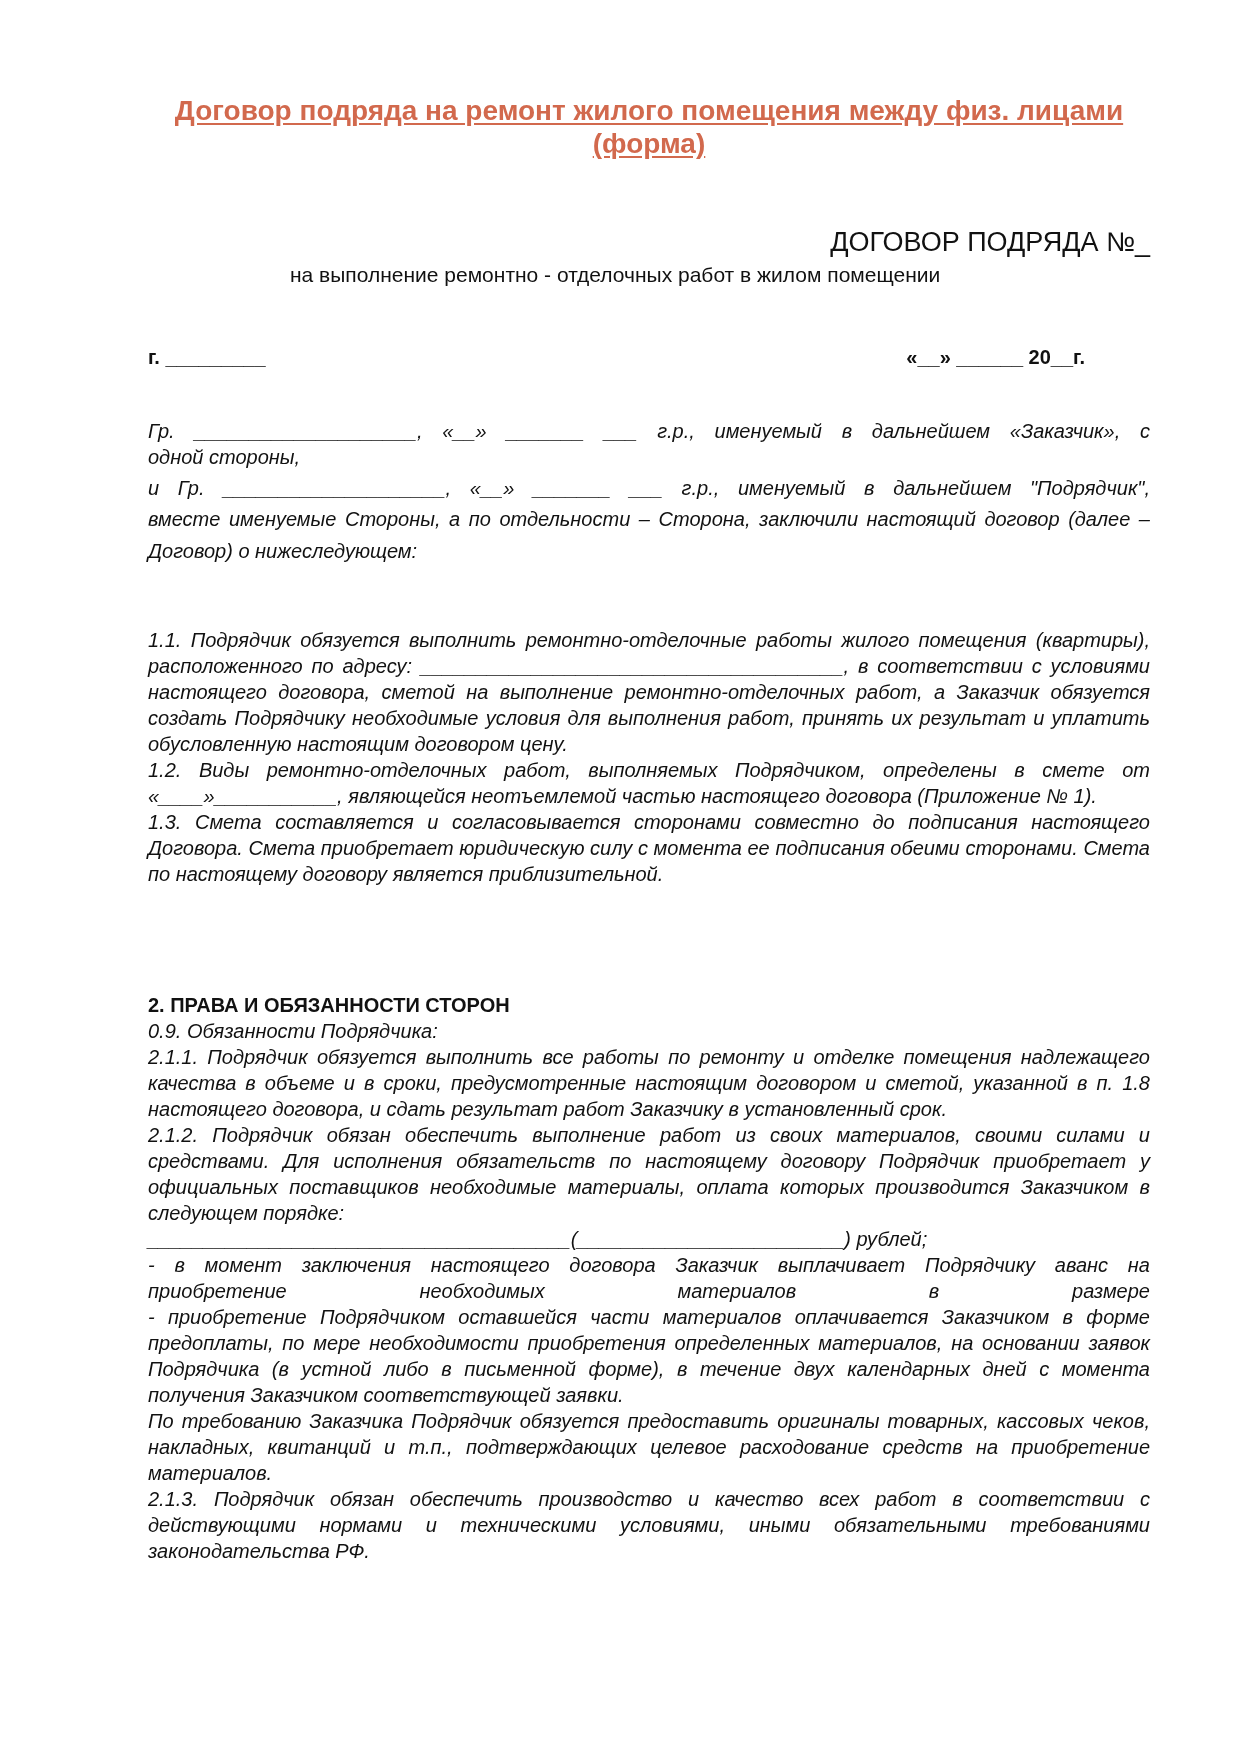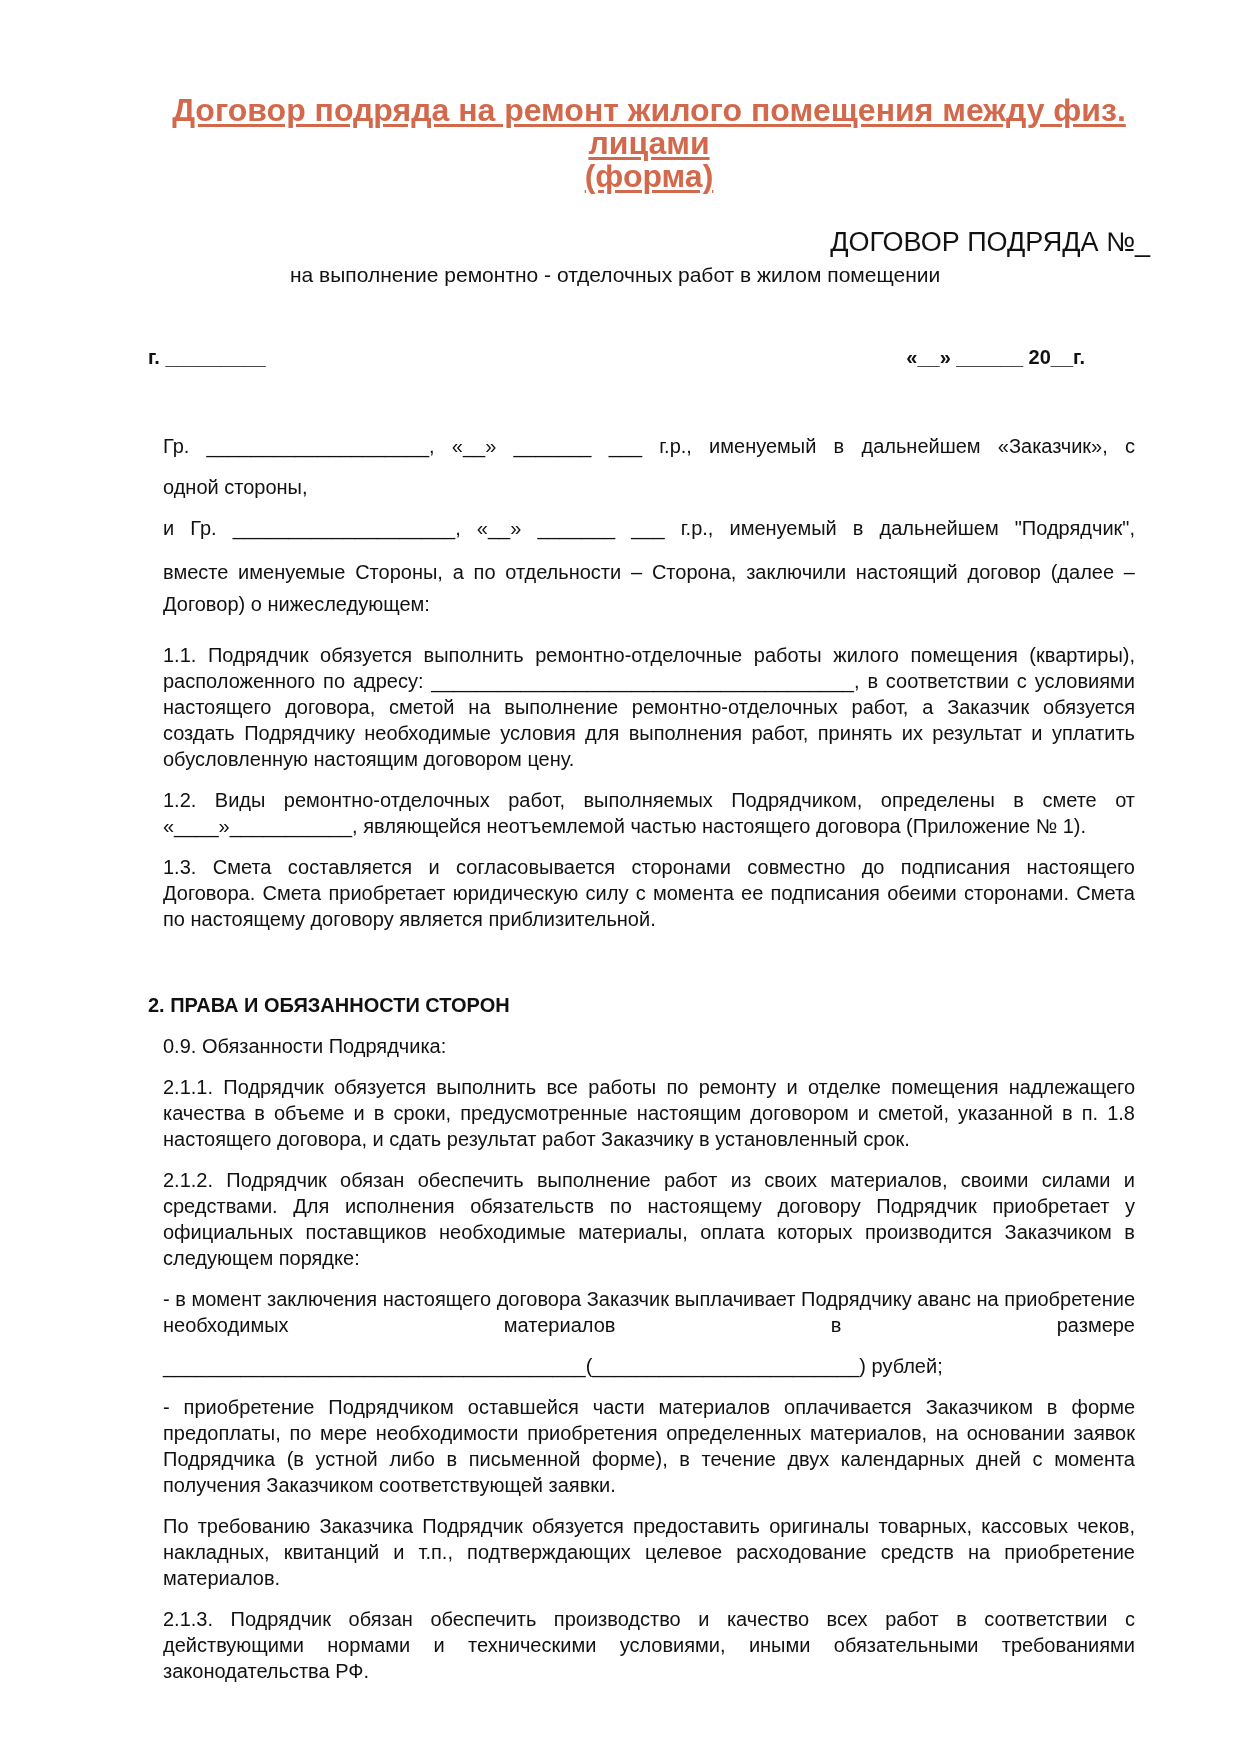--- a/index.html
+++ b/index.html
@@ -1,29 +1,29 @@
 <!DOCTYPE html>
 <html><head>
 <meta charset="utf-8">
 <style>
   html, body { margin: 0; padding: 0; background: #ffffff; }
   body { width: 1240px; height: 1753px; position: relative; overflow: hidden;
          font-family: "Liberation Sans", sans-serif; color: #111; }
   .page { position: absolute; left: 0; top: 0; width: 1240px; height: 1753px; }
   .doc-title { position: absolute; left: 148px; width: 1002px; top: 94px; text-align: center;
-               color: #D2694D; font-weight: bold; font-size: 32px; line-height: 33px;
+               color: #D2694D; font-weight: bold; font-size: 28px; line-height: 33px;
                text-decoration: underline; text-underline-offset: 3px; }
   .contract-title { position: absolute; left: 148px; width: 1002px; top: 226px; text-align: right;
                     font-size: 27px; line-height: 32px; }
   .contract-subtitle { position: absolute; left: 290px; top: 262px; font-size: 21px; line-height: 26px; }
   .place-date { position: absolute; left: 148px; width: 937px; top: 344px; font-weight: bold; font-size: 20px; line-height: 26px; }
   .place-date .city { position: absolute; left: 0; text-align: right; }
   .place-date .date { position: absolute; right: 0; }
   .body-text { position: absolute; left: 148px; width: 1002px; font-size: 20px; line-height: 26px; text-align: justify; }
-  .p { margin: 15px; text-align: justify; text-align-last: left; }
+  .p { margin: 0; text-align: justify; text-align-last: left; font-style: italic; }
   .parties { top: 418px; }
   .parties .p { line-height: 26px; }
   .parties .gap { margin-top: 5px; }
   .parties .together { line-height: 32px; margin-top: 2px; }
   .section1 { top: 627px; }
   .section2 { top: 992px; }
   .heading { font-weight: bold; margin: 0; font-size: 20px; line-height: 26px; }
   .justify-line { text-align: justify; text-align-last: justify; }
 </style>
 </head>
@@ -55,20 +55,20 @@
     <p class="p">1.1. Подрядчик обязуется выполнить ремонтно-отделочные работы жилого помещения (квартиры), расположенного по адресу: ______________________________________, в соответствии с условиями настоящего договора, сметой на выполнение ремонтно-отделочных работ, а Заказчик обязуется создать Подрядчику необходимые условия для выполнения работ, принять их результат и уплатить обусловленную настоящим договором цену.</p>
     <p class="p">1.2. Виды ремонтно-отделочных работ, выполняемых Подрядчиком, определены в смете от «____»___________, являющейся неотъемлемой частью настоящего договора (Приложение № 1).</p>
     <p class="p">1.3. Смета составляется и согласовывается сторонами совместно до подписания настоящего Договора. Смета приобретает юридическую силу с момента ее подписания обеими сторонами. Смета по настоящему договору является приблизительной.</p>
   </div>
 
   <div class="body-text section2">
     <p class="heading">2. ПРАВА И ОБЯЗАННОСТИ СТОРОН</p>
     <p class="p">0.9. Обязанности Подрядчика:</p>
     <p class="p">2.1.1. Подрядчик обязуется выполнить все работы по ремонту и отделке помещения надлежащего качества в объеме и в сроки, предусмотренные настоящим договором и сметой, указанной в п. 1.8 настоящего договора, и сдать результат работ Заказчику в установленный срок.</p>
     <p class="p">2.1.2. Подрядчик обязан обеспечить выполнение работ из своих материалов,  своими силами и средствами. Для исполнения обязательств по настоящему договору Подрядчик приобретает у официальных поставщиков необходимые материалы, оплата которых производится Заказчиком в следующем порядке:</p>
+    <p class="p">______________________________________(________________________) рублей;</p>
     <p class="p justify-line">- в момент заключения настоящего договора Заказчик выплачивает Подрядчику аванс на приобретение необходимых материалов в размере</p>
-    <p class="p">______________________________________(________________________) рублей;</p>
     <p class="p">- приобретение Подрядчиком оставшейся части материалов оплачивается Заказчиком в форме предоплаты, по мере необходимости приобретения определенных материалов, на основании заявок Подрядчика (в устной либо в письменной форме), в течение двух календарных дней с момента получения Заказчиком соответствующей заявки.</p>
     <p class="p">По требованию Заказчика Подрядчик обязуется предоставить оригиналы товарных, кассовых чеков, накладных, квитанций и т.п., подтверждающих целевое расходование средств на приобретение материалов.</p>
     <p class="p">2.1.3. Подрядчик обязан обеспечить производство и качество всех работ в соответствии с действующими нормами и техническими условиями, иными обязательными требованиями законодательства РФ.</p>
   </div>
 
 </div>
 
 </body></html>

